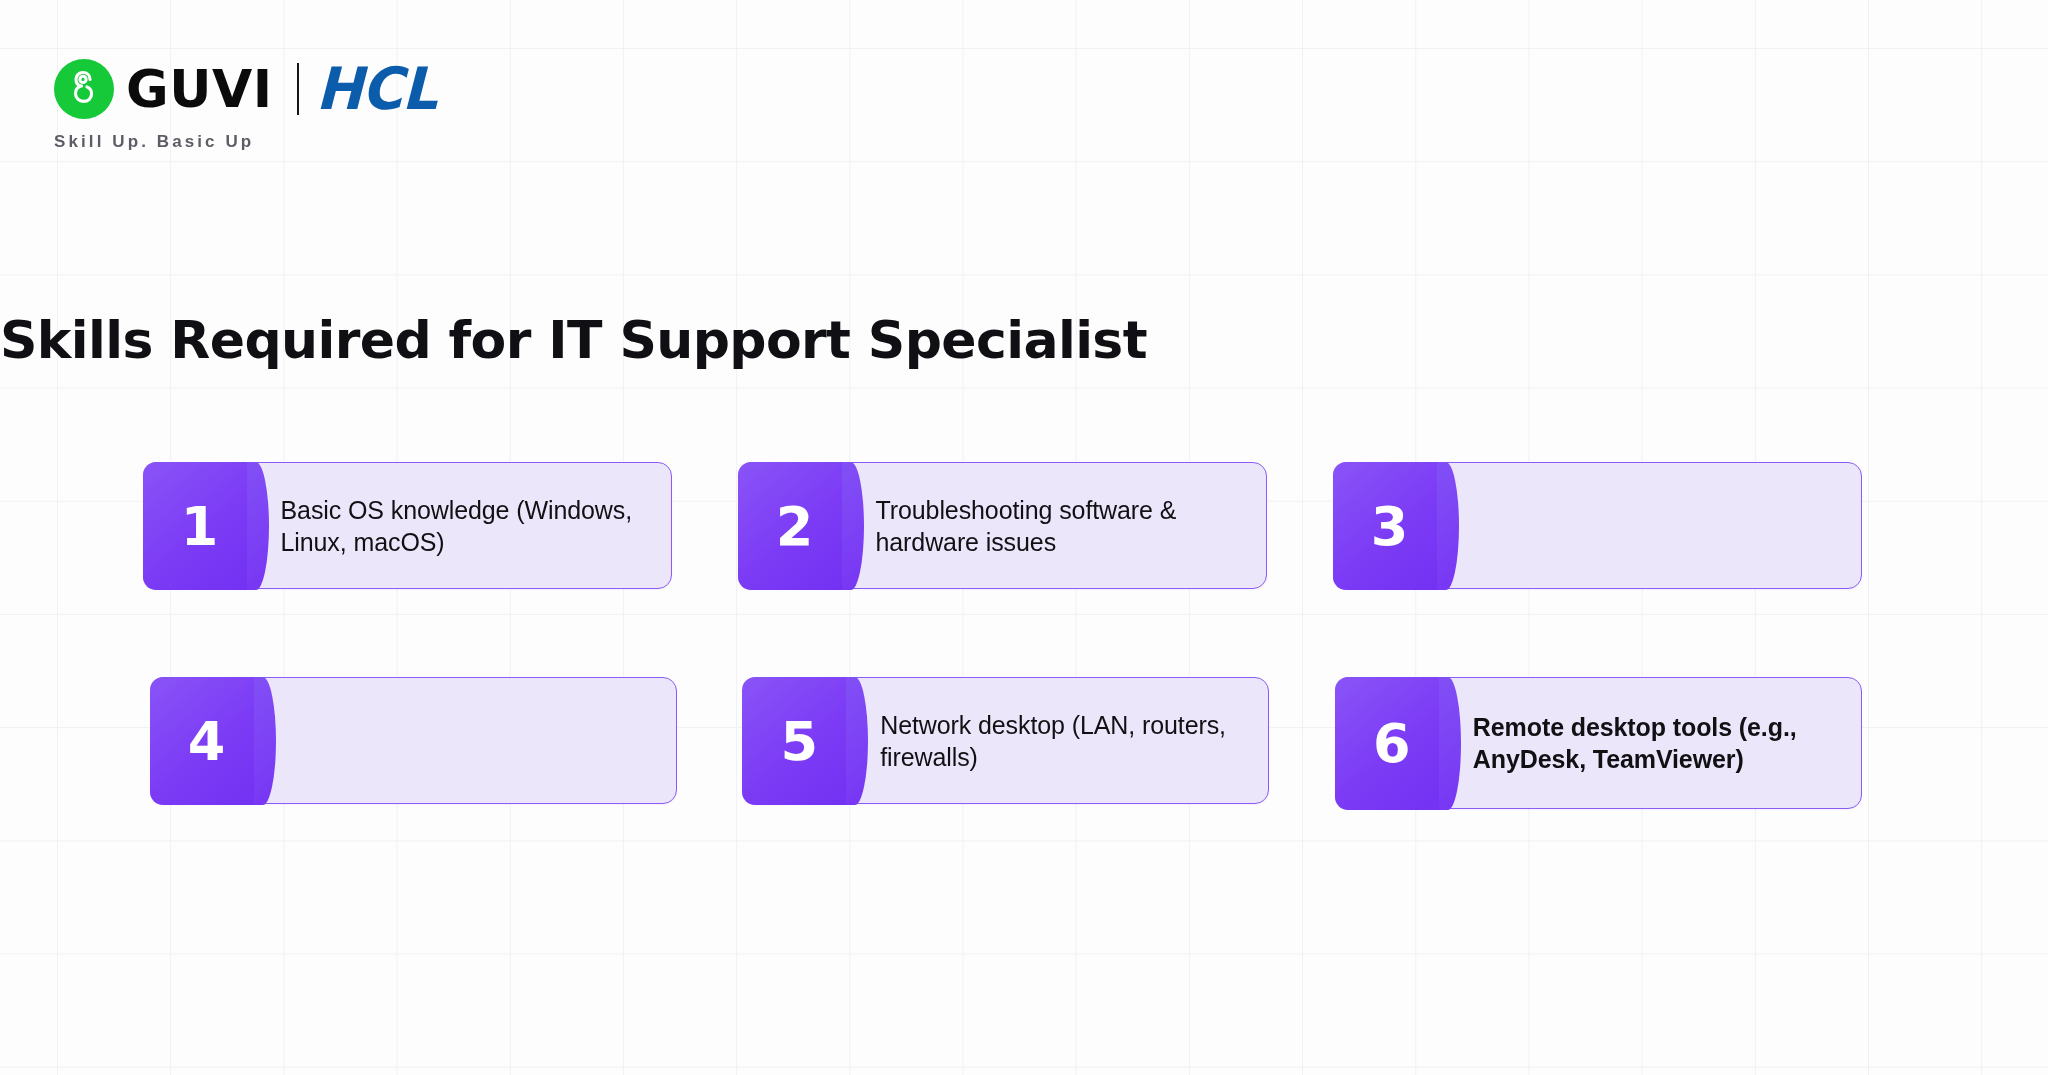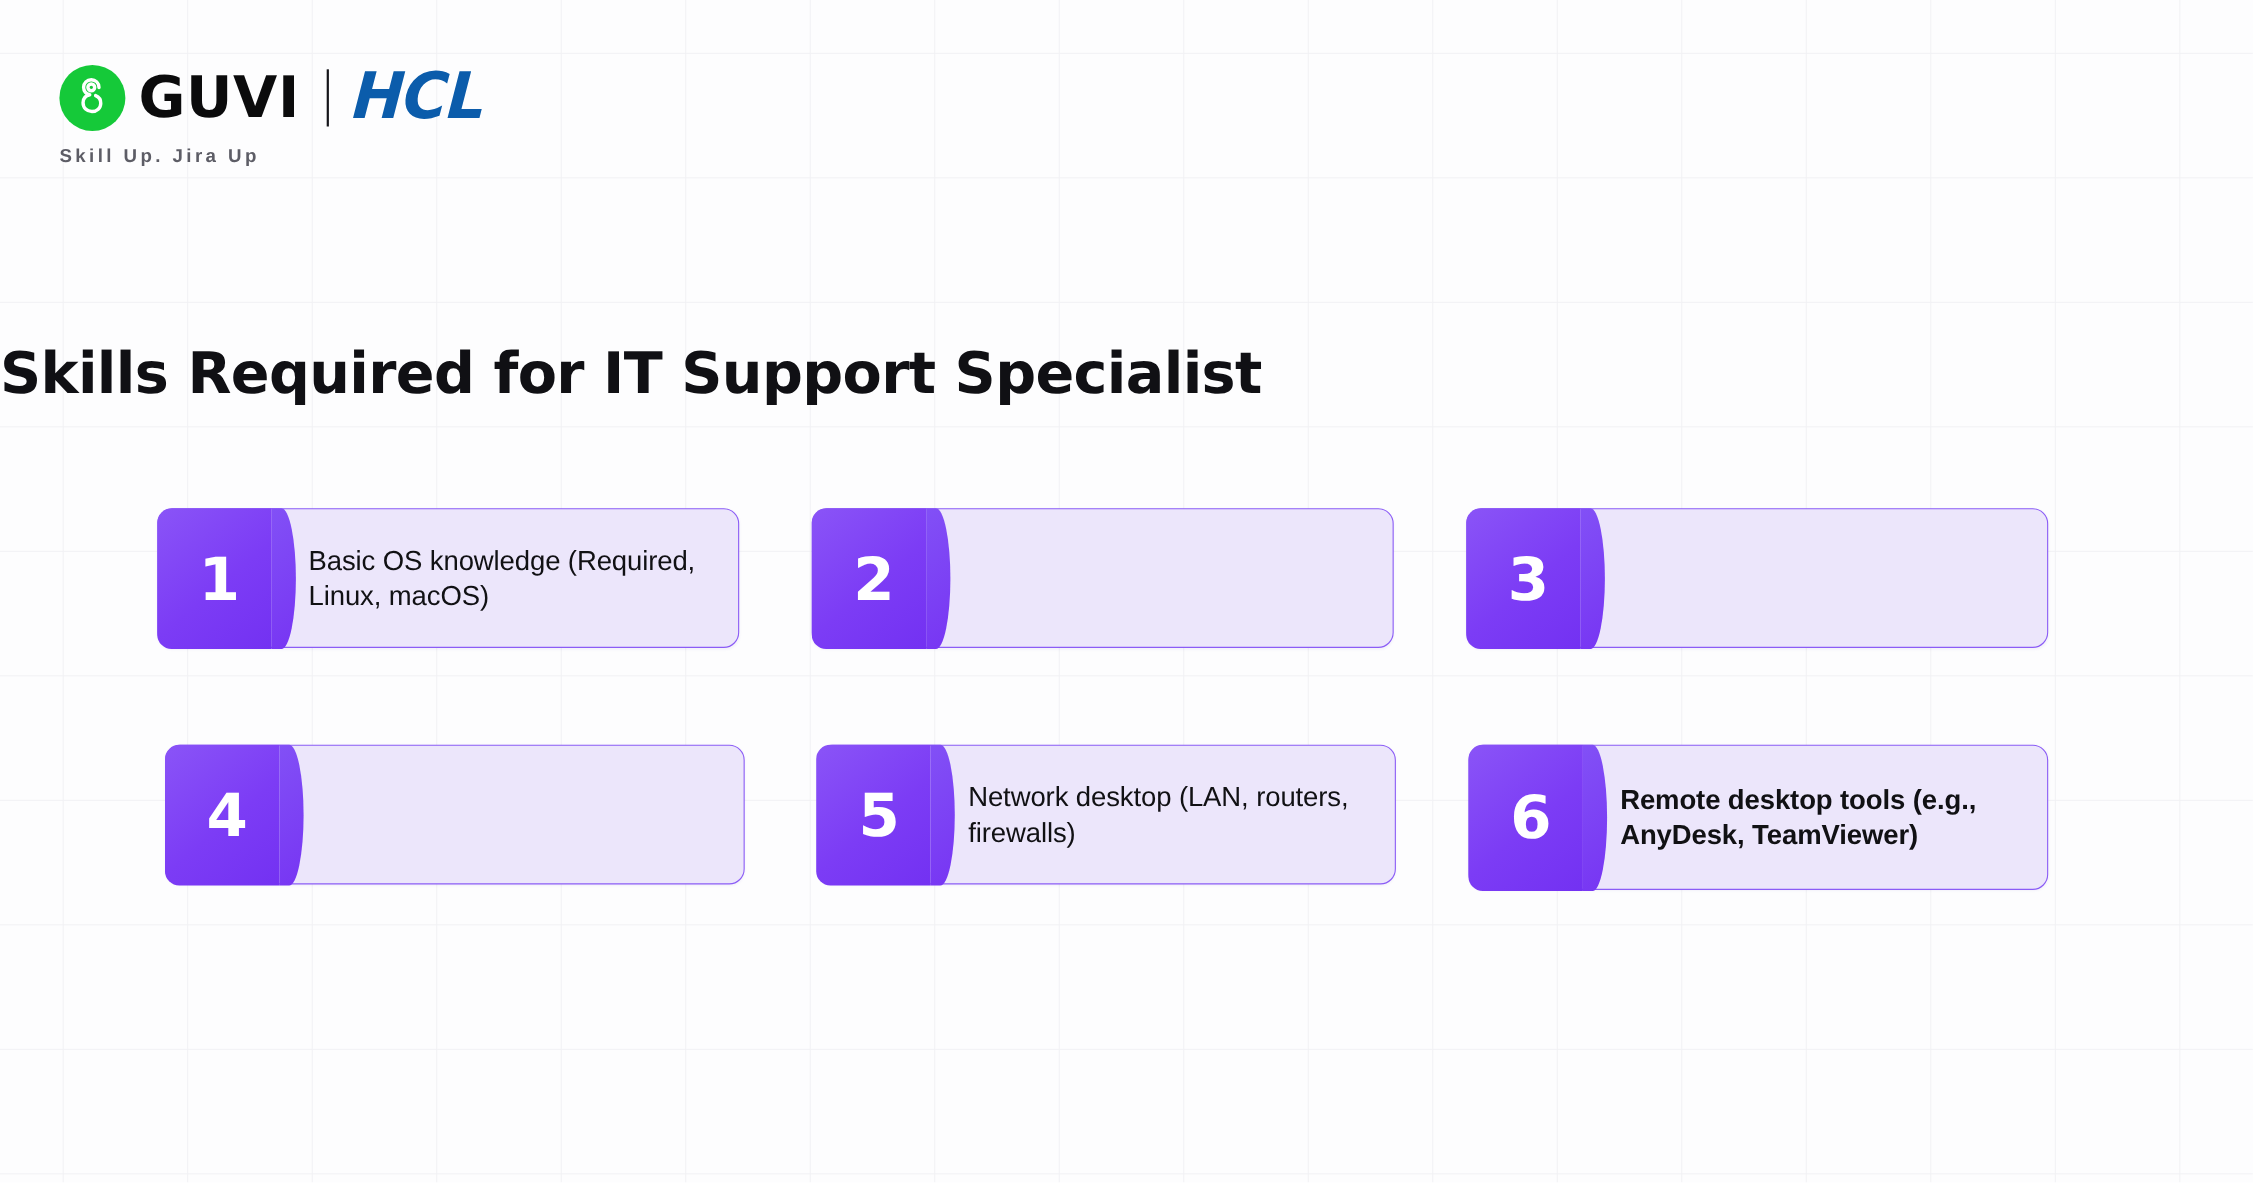--- a/index.html
+++ b/index.html
@@ -192,40 +192,41 @@
         </svg>
       </span>
 
       <span class="guvi-word">GUVI</span>
 
       <span class="brand-divider"></span>
 
       <span class="hcl-word">HCL</span>
     </div>
 
-    <div class="brand-tagline">Skill Up. Jira Up</div>
+    <div class="brand-tagline">Skill Up. Basic Up</div>
   </div>
 
   <div id="page-title">Skills Required for IT Support Specialist</div>
 
   <div id="cards">
 
     <div class="card-row row-1">
 
       <div class="card">
         <div class="card-badge">
           <span class="badge-num">1</span>
         </div>
-        <div class="card-text">Basic OS knowledge (Required, Linux, macOS)</div>
+        <div class="card-text">Basic OS knowledge (Windows, Linux, macOS)</div>
       </div>
 
       <div class="card">
         <div class="card-badge">
           <span class="badge-num">2</span>
         </div>
+        <div class="card-text">Troubleshooting software &amp; hardware issues</div>
       </div>
 
       <div class="card">
         <div class="card-badge">
           <span class="badge-num">3</span>
         </div>
       </div>
 
     </div>
 

